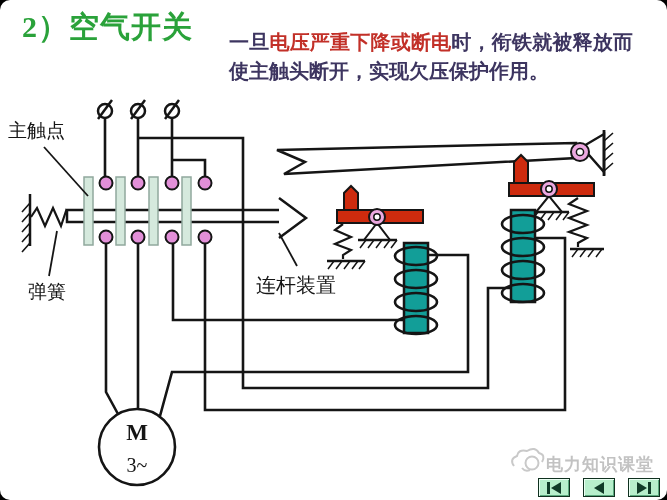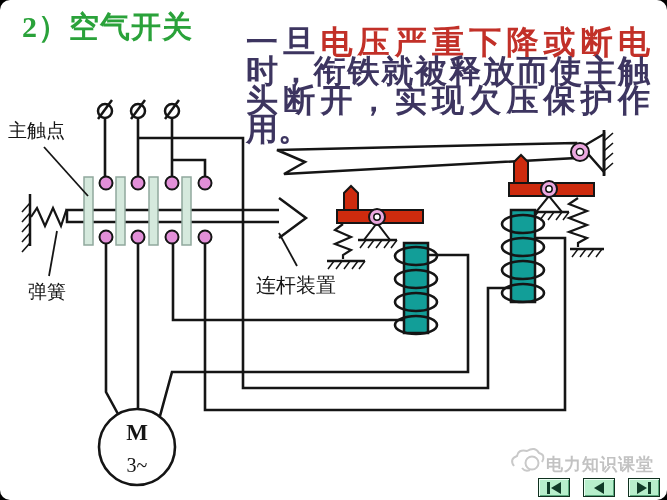--- a/index.html
+++ b/index.html
@@ -8,22 +8,22 @@
     border-radius:10px;overflow:hidden;
     font-family:"Liberation Serif","DejaVu Serif",serif;
   }
   .title-l1,.title-l2{
     position:absolute;color:#2aa23a;font-weight:bold;font-size:30px;
     letter-spacing:1px;white-space:nowrap;
   }
   .title-l1{left:22px;top:7px;}
   .title-l2{left:63px;top:51px;}
   .note{
-    position:absolute;left:246px;top:28px;width:404px;
-    font-size:32px;font-weight:bold;line-height:29px;
+    position:absolute;left:229px;top:28px;width:404px;
+    font-size:20px;font-weight:bold;line-height:29px;
     color:#3d3560;text-align:justify;
   }
   .note .hl{color:#c23028;}
   .diagram{position:absolute;left:0;top:0;}
   .diagram text{font-family:"Liberation Serif","DejaVu Serif",serif;fill:#151515;}
   .lbl{font-size:19px;}
   .lbl-big{font-size:20px;}
   .motor-m{font-size:23px;font-weight:bold;text-anchor:middle;}
   .motor-p{font-size:20px;text-anchor:middle;}
   .watermark{

